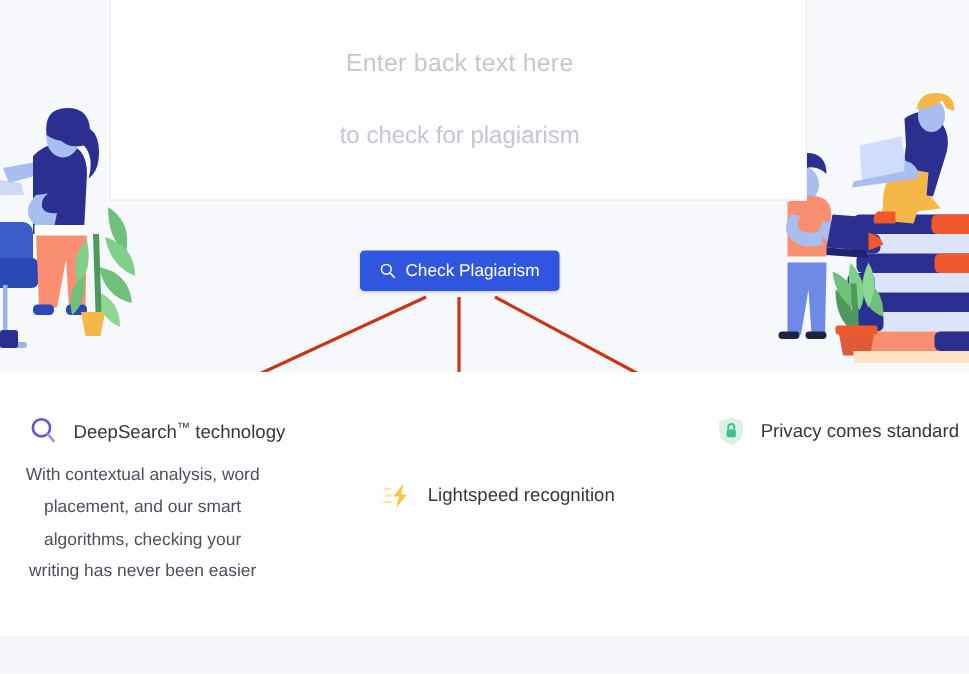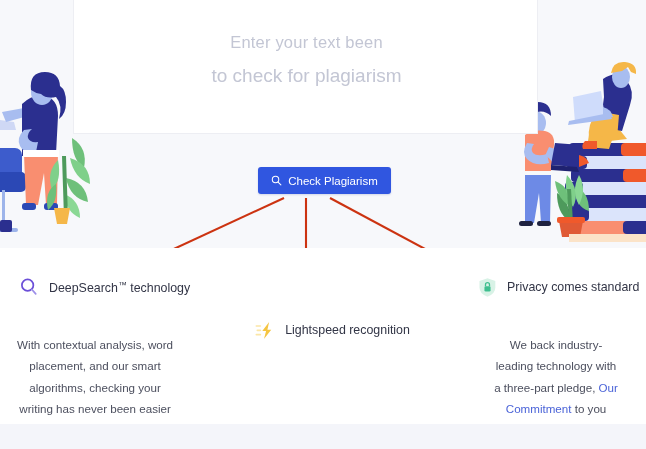--- a/index.html
+++ b/index.html
@@ -43,42 +43,41 @@
   .placeholder {
     position: absolute;
     left: 0;
     top: 48px;
     width: 465px;
     text-align: center;
     color: #c3c6d4;
     line-height: 1.55;
   }
   .placeholder .l1 { font-size: 16.5px; display:block; letter-spacing: .2px;}
-  .placeholder .l2 { font-size: 19px; display:block; margin-top: 5px;}
+  .placeholder .l2 { font-size: 16px; display:block; margin-top: 23px;}
 
   
   .cta {
     position: absolute;
     left: 240px; top: 167px;
     width: 133px;
     height: 27px;
     background: #3056e0;
     border: none;
     border-radius: 3px;
     color: #ffffff;
     font-size: 11.5px;
     font-family: "Liberation Sans", sans-serif;
     display: flex;
     align-items: center;
     justify-content: center;
     gap: 6px;
     cursor: pointer;
     padding: 0;
     box-shadow: 0 1px 2px rgba(40,60,150,.18);
-    margin-left: 18px;
   }
   .cta .ico { display: flex; align-items: center; }
 
   
   .arrows {
     position: absolute;
     left: 0; top: 0;
     width: 646px; height: 449px;
     pointer-events: none;
   }
@@ -113,21 +112,21 @@
   }
   .col-2 .col-head { padding-left: 16px; margin-top: 43px; }
   .col-3 .col-head { padding-left: 10px; text-align: center; }
   .col-title {
     font-size: 12.4px;
     color: #323546;
     white-space: nowrap;
   }
   .col-icon { width: 22px; height: 22px; flex: 0 0 22px; display:flex; align-items:center; justify-content:center;}
   .col-body {
-    margin-top: 36px;
+    margin-top: 8px;
     font-size: 11.6px;
     line-height: 1.85;
     color: #4c4f5e;
     text-align: center;
     padding: 0 14px;
   }
   .col-2 .col-body { padding: 0 32px; }
   .col-3 .col-body { padding: 0 28px; }
   .link {
     color: #4a63d8;
@@ -241,21 +240,21 @@
       <path d="M68 120 q8 14 0 30 q-8 -14 0 -30 z" fill="#8ad894"></path>
       <path d="M56 134 l2 34 l4 0 l-2 -34 z" fill="#4e9a5c"></path>
       <path d="M48 166 l24 0 l-3 16 l-18 0 z" fill="#e05a35"></path>
       <rect x="46" y="162" width="28" height="6" rx="2" fill="#f0592b"></rect>
 
       <path d="M58 179 l82 0 l0 8 l-82 0 z" fill="#fbe3c8"></path>
     </svg>
 
     <div class="editor-box">
       <div class="placeholder">
-        <span class="l1">Enter your text been</span>
+        <span class="l1">Enter back text here</span>
         <span class="l2">to check for plagiarism</span>
       </div>
     </div>
   </div>
 
   <button class="cta">
     <span class="ico">
       <svg width="11" height="11" viewBox="0 0 16 16">
         <circle cx="6.6" cy="6.6" r="4.7" fill="none" stroke="#ffffff" stroke-width="1.5"></circle>
         <line x1="10.2" y1="10.2" x2="14.4" y2="14.4" stroke="#ffffff" stroke-width="1.5" stroke-linecap="round"></line>
@@ -308,19 +307,18 @@
       <div class="col-head">
         <span class="col-icon">
           <svg width="21" height="21" viewBox="0 0 22 22">
             <path d="M11 1.4 L19.2 4.2 V11 q0 6.6 -8.2 9.6 Q2.6 17.6 2.6 11 V4.2 Z" fill="#d8f2e6"></path>
             <rect x="7.8" y="9.6" width="6.4" height="5.6" rx="1.3" fill="#3fbf8f"></rect>
             <path d="M8.9 9.6 V8.1 q0 -2.1 2.1 -2.1 q2.1 0 2.1 2.1 V9.6" fill="none" stroke="#3fbf8f" stroke-width="1.35"></path>
           </svg>
         </span>
         <span class="col-title">Privacy comes standard</span>
       </div>
-      <div class="col-body"><span>We back industry-leading technology with a three-part pledge, </span><a class="link">Our Commitment</a><span> to you</span></div>
     </div>
   </div>
 
   <div class="footer-band"></div>
 
 </div>
 
 </body></html>

